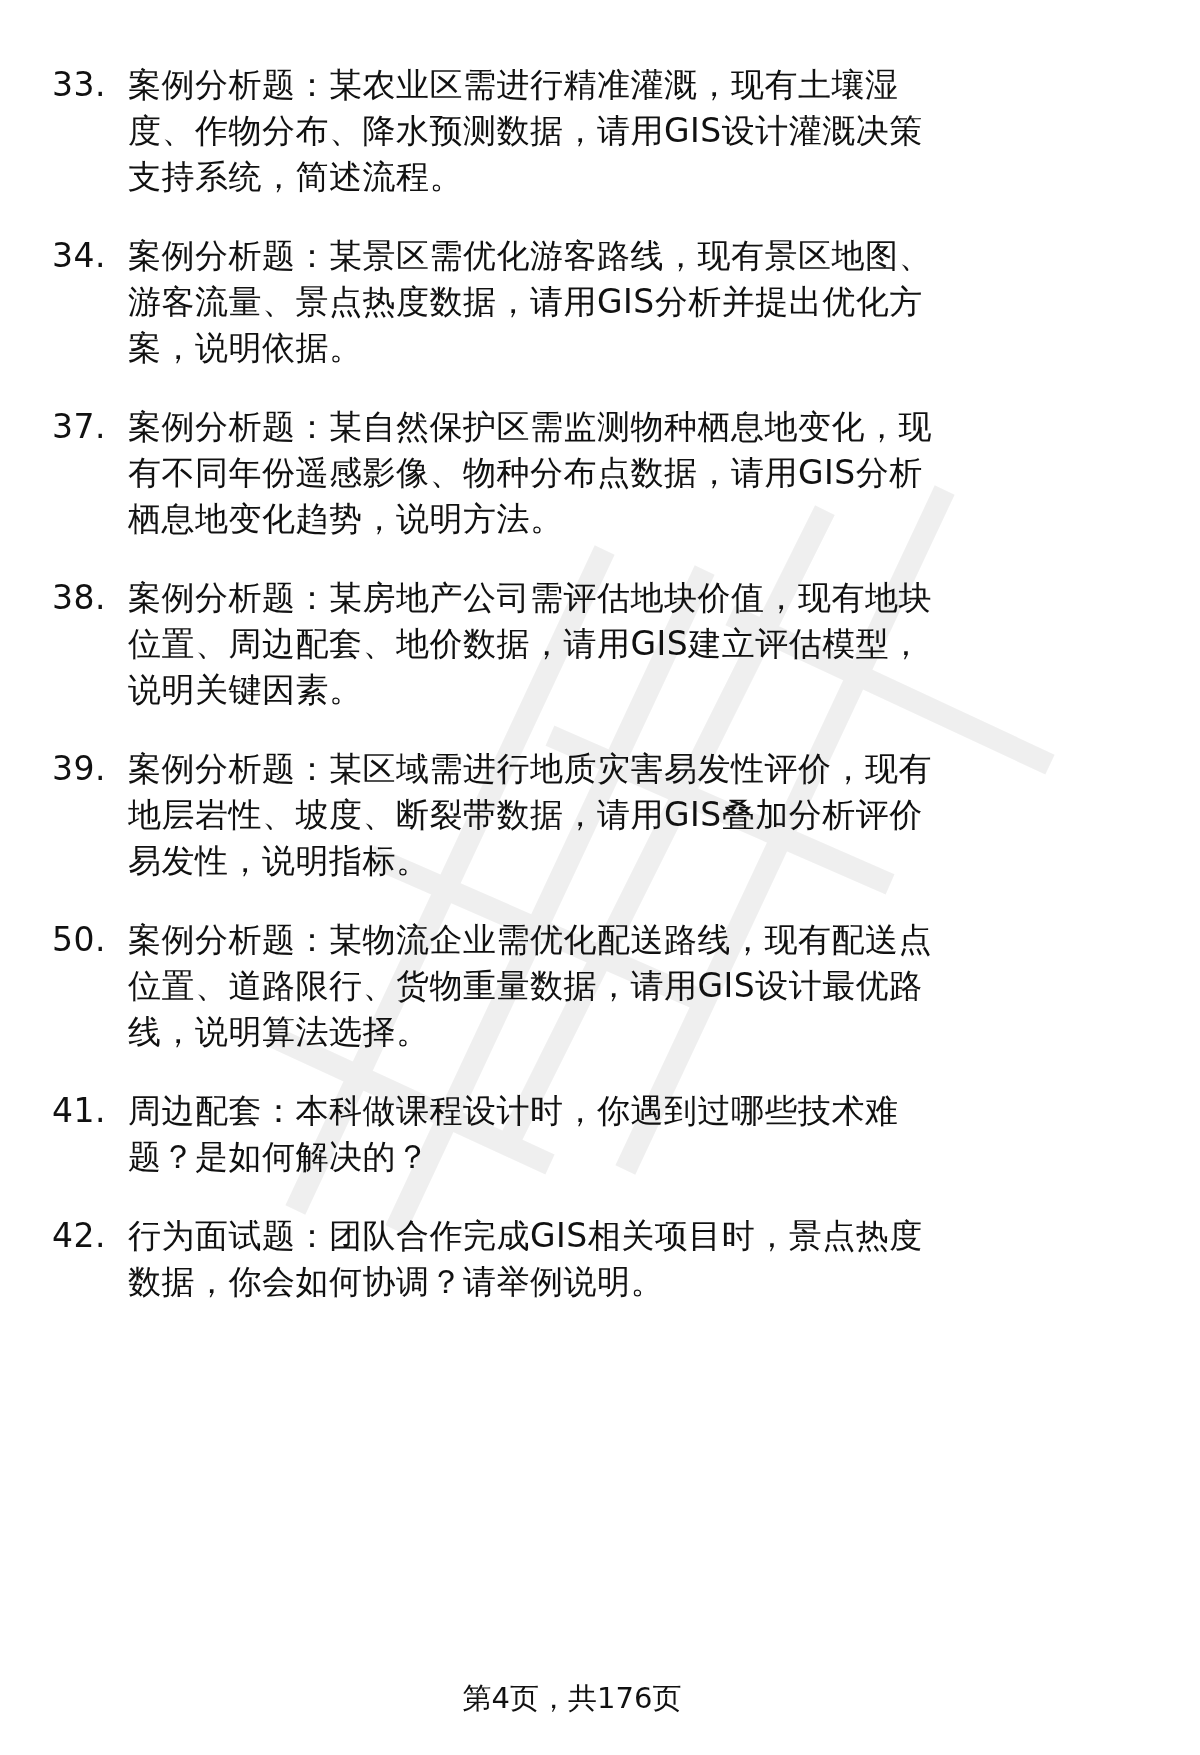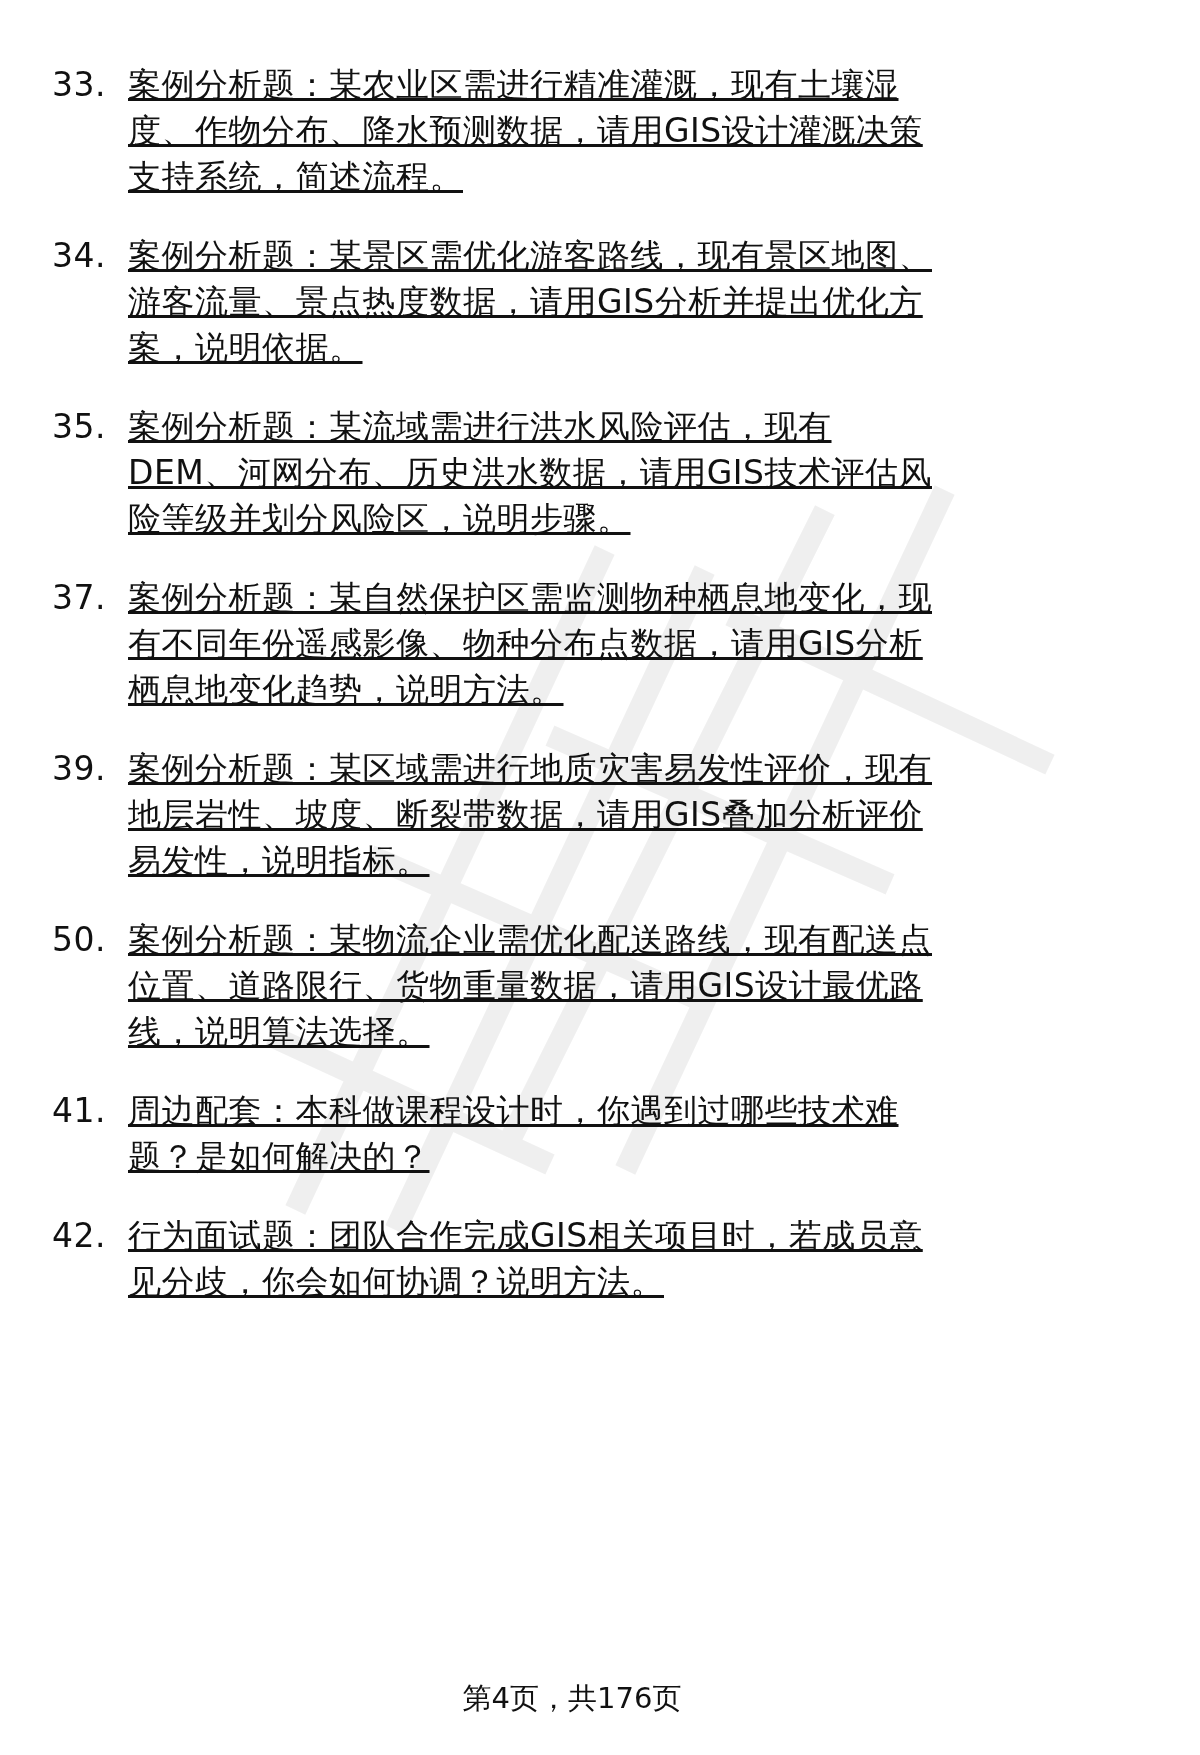--- a/index.html
+++ b/index.html
@@ -43,21 +43,20 @@
       letter-spacing: 0.5px;
     }
     .question-number {
       position: absolute;
       left: 52px;
       top: 0;
       width: 72px;
     }
     .question-text {
       display: block;
-      text-decoration: underline;
     }
     .footer {
       position: absolute;
       left: 0;
       top: 1678px;
       width: 1144px;
       text-align: center;
       font-size: 29px;
       line-height: 40px;
       color: #111111;
@@ -82,40 +81,40 @@
 <ol class="question-list">
   <li class="question-item">
     <span class="question-number">33.</span>
     <span class="question-text">案例分析题：某农业区需进行精准灌溉，现有土壤湿度、作物分布、降水预测数据，请用GIS设计灌溉决策支持系统，简述流程。</span>
   </li>
   <li class="question-item">
     <span class="question-number">34.</span>
     <span class="question-text">案例分析题：某景区需优化游客路线，现有景区地图、游客流量、景点热度数据，请用GIS分析并提出优化方案，说明依据。</span>
   </li>
   <li class="question-item">
-    <span class="question-number">35.</span>
-    <span class="question-text">案例分析题：某流域需进行洪水风险评估，现有DEM、河网分布、历史洪水数据，请用GIS技术评估风险等级并划分风险区，说明步骤。</span>
+    <span class="question-number">37.</span>
+    <span class="question-text">案例分析题：某自然保护区需监测物种栖息地变化，现有不同年份遥感影像、物种分布点数据，请用GIS分析栖息地变化趋势，说明方法。</span>
   </li>
   <li class="question-item">
-    <span class="question-number">37.</span>
-    <span class="question-text">案例分析题：某自然保护区需监测物种栖息地变化，现有不同年份遥感影像、物种分布点数据，请用GIS分析栖息地变化趋势，说明方法。</span>
+    <span class="question-number">38.</span>
+    <span class="question-text">案例分析题：某房地产公司需评估地块价值，现有地块位置、周边配套、地价数据，请用GIS建立评估模型，说明关键因素。</span>
   </li>
   <li class="question-item">
     <span class="question-number">39.</span>
     <span class="question-text">案例分析题：某区域需进行地质灾害易发性评价，现有地层岩性、坡度、断裂带数据，请用GIS叠加分析评价易发性，说明指标。</span>
   </li>
   <li class="question-item">
     <span class="question-number">50.</span>
     <span class="question-text">案例分析题：某物流企业需优化配送路线，现有配送点位置、道路限行、货物重量数据，请用GIS设计最优路线，说明算法选择。</span>
   </li>
   <li class="question-item">
     <span class="question-number">41.</span>
     <span class="question-text">周边配套：本科做课程设计时，你遇到过哪些技术难题？是如何解决的？</span>
   </li>
   <li class="question-item">
     <span class="question-number">42.</span>
-    <span class="question-text">行为面试题：团队合作完成GIS相关项目时，若成员意见分歧，你会如何协调？说明方法。</span>
+    <span class="question-text">行为面试题：团队合作完成GIS相关项目时，景点热度数据，你会如何协调？请举例说明。</span>
   </li>
 </ol>
 
 <div class="footer">
   <span>第4页，共176页</span>
 </div>
 
 </body></html>

